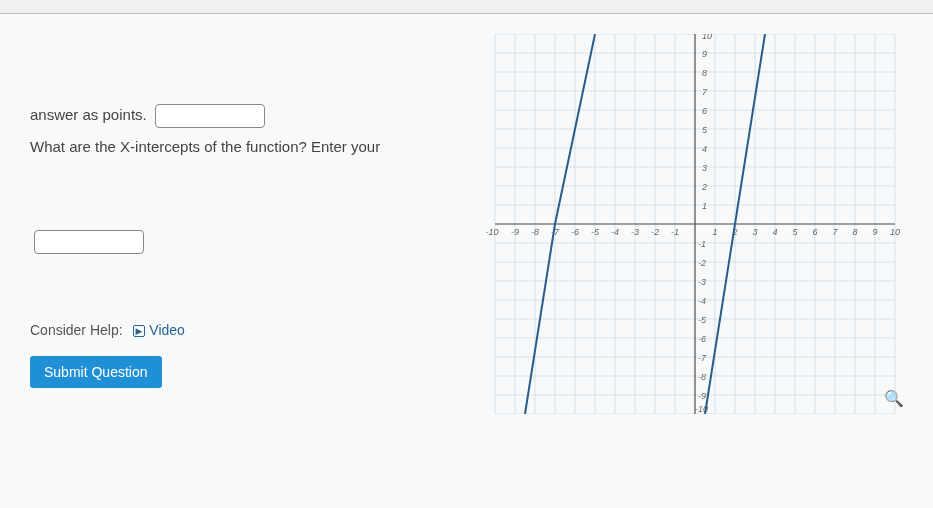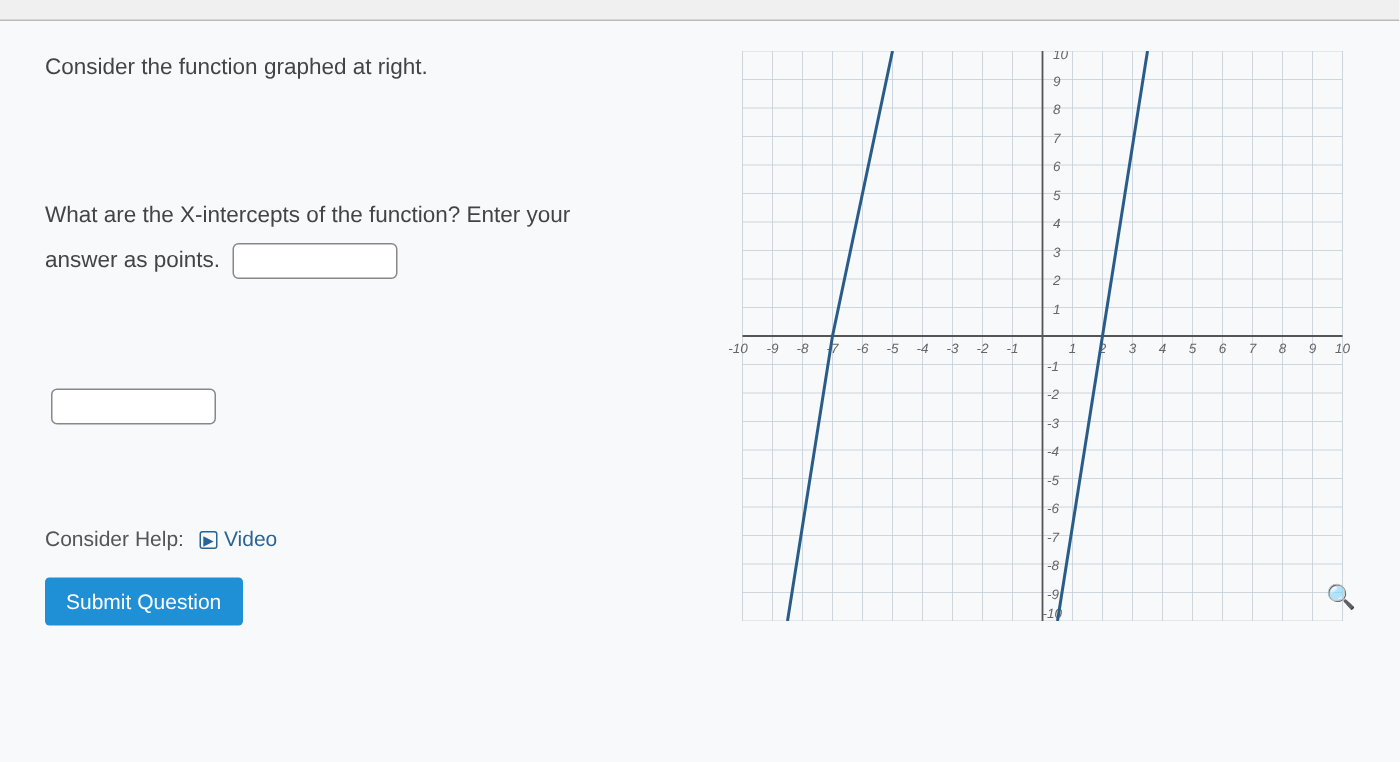--- a/index.html
+++ b/index.html
@@ -94,29 +94,28 @@
     }
   </style>
 </head>
 <body>
 
 <div class="top-border"></div>
 
 <div class="content">
   <div class="left-col">
 
-    <div class="q-text">Consider the function graphed at right.</div>
 
     <div class="spacer-lg"></div>
 
-    <div class="q-text">What are the X-intercepts of the function? Enter your</div>
     <div class="q-text">
       <span>answer as points.</span>
       <input class="inline-input" type="text" value="" style="">
     </div>
+    <div class="q-text">What are the X-intercepts of the function? Enter your</div>
 
     <div class="spacer-md"></div>
 
     <div class="q-text">
       <input class="inline-input" type="text" value="" style="">
     </div>
 
     <div class="spacer-sm"></div>
 
     <div class="help-row">

